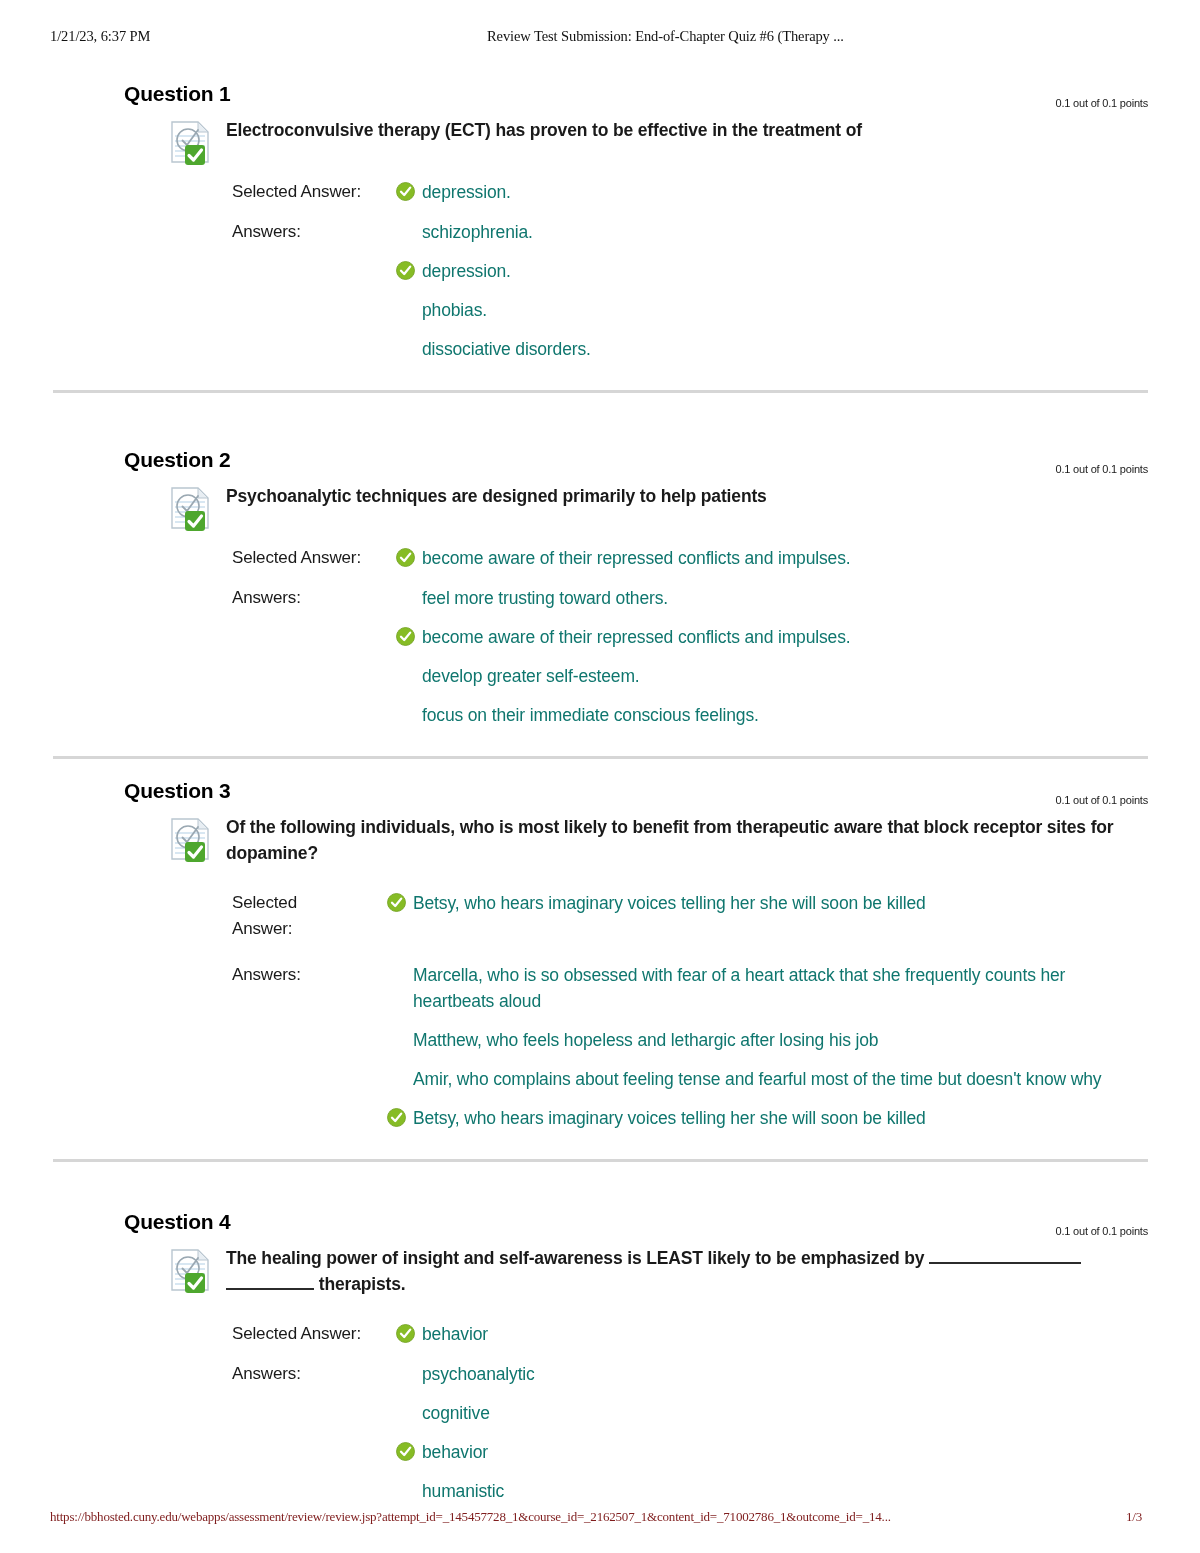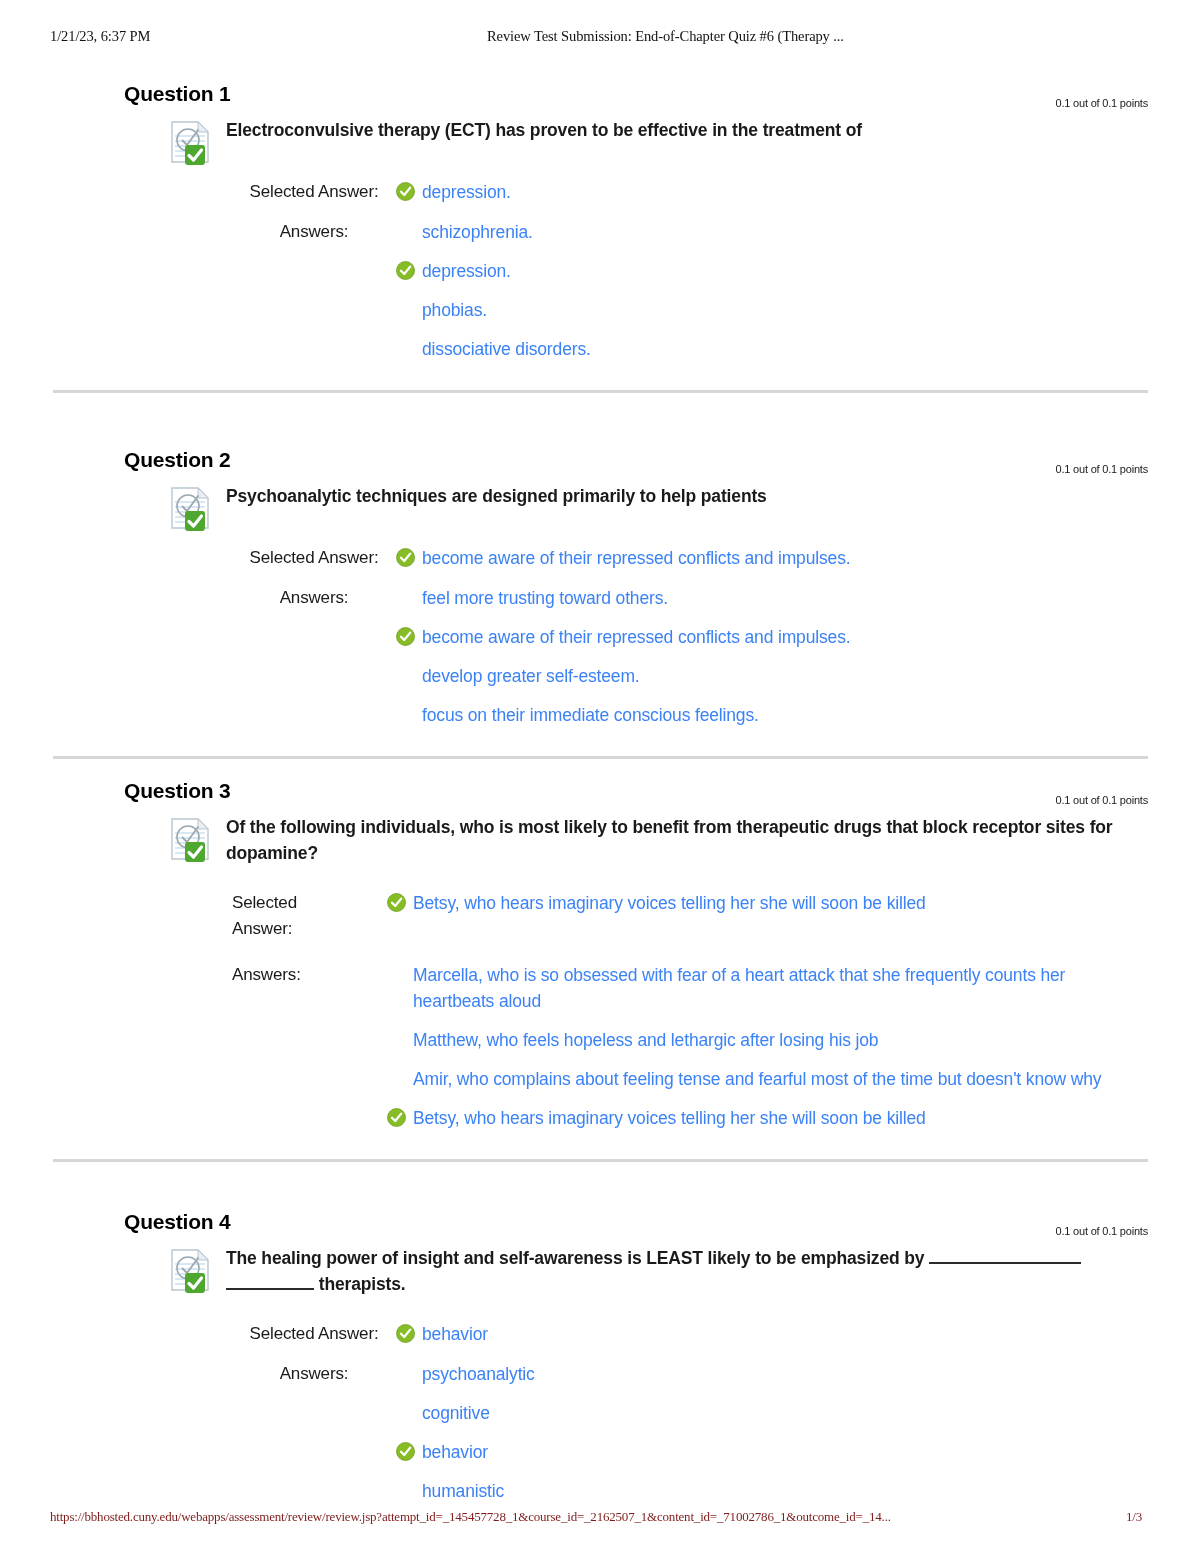--- a/index.html
+++ b/index.html
@@ -154,40 +154,40 @@
     padding-top: 2px;
   }
   .ans-col {
     flex: 1 1 auto;
     min-width: 0;
   }
   .ans-item {
     position: relative;
     font-size: 17.5px;
     line-height: 26px;
-    color: #3b82f6;
+    color: #0f766e;
     letter-spacing: -0.15px;
     min-height: 26px;
     padding: 2px 0 0 0;
   }
   .ans-item + .ans-item { margin-top: 11px; }
   .ans-text {
     display: block;
     padding-left: 26px;
   }
   .ans-check {
     position: absolute;
     left: 0;
     top: 5px;
     width: 19px;
     height: 19px;
   }
 
   
-  .lbl-wide   .ans-label { width: 164px; text-align: center; }
+  .lbl-wide   .ans-label { width: 164px; }
   .lbl-narrow .ans-label { width: 155px; white-space: normal; }
 
   
   .ans-group + .ans-group { margin-top: 12px; }
 
   
   .q-separator {
     height: 3px;
     background: #d6d6d6;
     margin: 0 52px 0 53px;
@@ -373,21 +373,21 @@
             <line x1="7" y1="27" x2="37" y2="27"></line>
             <line x1="7" y1="32" x2="37" y2="32"></line>
             <line x1="7" y1="37" x2="37" y2="37"></line>
           </g>
           <circle cx="20" cy="21" r="11" fill="none" stroke="#9aa8b2" stroke-width="1.6"></circle>
           <path d="M14.5 21.5 L19 26 L30 11" fill="none" stroke="#9aa8b2" stroke-width="1.8" stroke-linecap="round" stroke-linejoin="round"></path>
           <rect x="17" y="26" width="20" height="20" rx="3" fill="#4EA72E"></rect>
           <path d="M21 36.5 L25.5 41 L33.5 31" fill="none" stroke="#ffffff" stroke-width="3.2" stroke-linecap="round" stroke-linejoin="round"></path>
         </svg>
       </span>
-      <div class="q-text">Of the following individuals, who is most likely to benefit from therapeutic drugs that block receptor sites for dopamine?</div>
+      <div class="q-text">Of the following individuals, who is most likely to benefit from therapeutic aware that block receptor sites for dopamine?</div>
     </div>
     <div class="q-answers lbl-narrow" style="margin-top:22px">
       <div class="ans-group">
         <div class="ans-row">
           <div class="ans-label">Selected<br>Answer:</div>
           <div class="ans-col">
             <div class="ans-item">
               <span class="ans-check">
                 <svg width="19" height="19" viewBox="0 0 19 19">
                   <circle cx="9.5" cy="9.5" r="9" fill="#86BC25"></circle>

